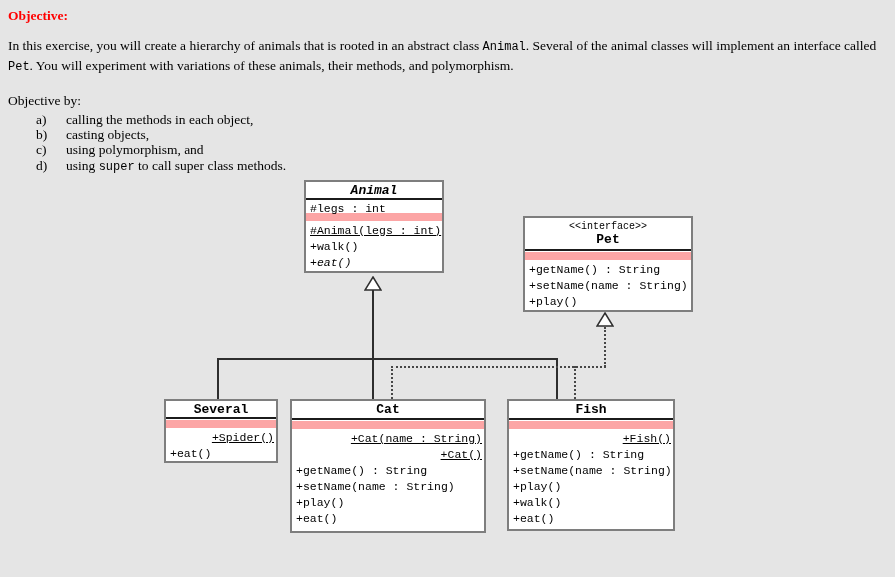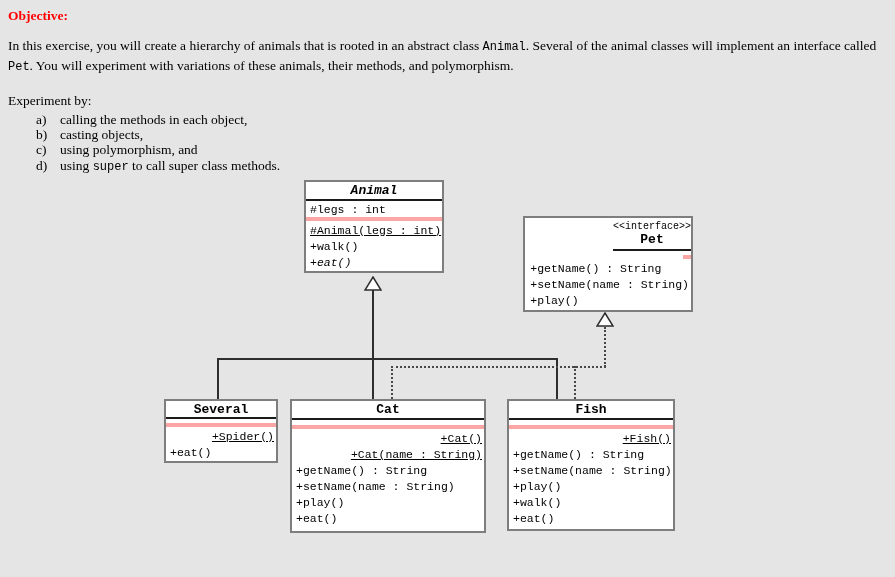--- a/index.html
+++ b/index.html
@@ -8,50 +8,50 @@
 
   
   .textblock{position:absolute;left:8px;top:8px;width:882px;}
   .objective{color:#ff0000;font-weight:bold;font-size:13.5px;}
   .intro{margin:13px 0 0 0;font-size:13.5px;line-height:17.5px;}
   .mono{font-family:"Liberation Mono",monospace;font-size:12px;}
   .experiment{margin-top:17px;font-size:13.5px;}
   .list{margin-top:3px;}
   .li{font-size:13.5px;line-height:15.2px;display:flex;}
   .li .letter{display:inline-block;margin-left:28px;width:19px;text-align:left;}
-  .li .litext{margin-left:5px;}
+  .li .litext{margin-left:11px;}
 
   
   .uml-box{position:absolute;background:#fff;border:2px solid #7e7e7e;box-sizing:border-box;
            font-family:"Liberation Mono",monospace;display:flex;flex-direction:column;z-index:2;}
   .uml-title{text-align:center;font-weight:bold;font-size:13px;line-height:15px;padding-top:1px;
              border-bottom:2px solid #1b1b1b;box-sizing:border-box;}
   .uml-title .stereotype{display:block;font-weight:normal;font-size:10px;line-height:11px;padding-top:2px;}
   .italic{font-style:italic;}
-  .uml-attrs{border-bottom:4px solid #fca5a5;font-size:11.5px;line-height:15px;
+  .uml-attrs{border-bottom:8px solid #fca5a5;font-size:11.5px;line-height:15px;
              padding:1px 4px 0 4px;box-sizing:border-box;}
   .uml-methods{flex:1;padding:2px 2px 0 4px;font-size:11.5px;line-height:16px;white-space:nowrap;}
   .u{text-decoration:underline;text-align:right;}
 
   
   .vline{position:absolute;width:0;border-left:2px solid #2e2e2e;z-index:1;}
   .hline{position:absolute;height:0;border-top:2px solid #2e2e2e;z-index:1;}
   .dotted-v{position:absolute;width:0;border-left:2px dotted #474747;z-index:1;}
   .dotted-h{position:absolute;height:0;border-top:2px dotted #474747;z-index:1;}
   .tri{position:absolute;z-index:3;}
 </style>
 </head>
 <body>
 
 <div class="page">
 
   <div class="textblock">
     <div class="objective">Objective:</div>
     <p class="intro"><span>In this exercise, you will create a hierarchy of animals that is rooted in an abstract class </span><span class="mono">Animal</span><span>. Several of the animal classes will implement an interface called </span><br><span class="mono">Pet</span><span>. You will experiment with variations of these animals, their methods, and polymorphism.</span></p>
-    <div class="experiment">Experiment by:</div>
+    <div class="experiment">Objective by:</div>
     <div class="list">
       <div class="li">
         <span class="letter">a)</span>
         <span class="litext">calling the methods in each object,</span>
       </div>
       <div class="li">
         <span class="letter">b)</span>
         <span class="litext">casting objects,</span>
       </div>
       <div class="li">
@@ -87,21 +87,21 @@
     <div class="uml-attrs" style="height:21px;">
       <div>#legs : int</div>
     </div>
     <div class="uml-methods">
       <div class="u">#Animal(legs : int)</div>
       <div>+walk()</div>
       <div class="italic">+eat()</div>
     </div>
   </div>
 
-  <div class="uml-box" style="left:523px;top:216px;width:170px;height:96px;align-items:flex-end;">
+  <div class="uml-box" style="left:523px;top:216px;width:170px;height:96px;">
     <div class="uml-title" style="height:33px;">
       <span class="stereotype">&lt;&lt;interface&gt;&gt;</span>
       <span>Pet</span>
     </div>
     <div class="uml-attrs" style="height:8px;"></div>
     <div class="uml-methods">
       <div>+getName() : String</div>
       <div>+setName(name : String)</div>
       <div>+play()</div>
     </div>
@@ -113,22 +113,22 @@
     <div class="uml-methods">
       <div class="u">+Spider()</div>
       <div>+eat()</div>
     </div>
   </div>
 
   <div class="uml-box" style="left:290px;top:399px;width:196px;height:134px;">
     <div class="uml-title" style="height:19px;">Cat</div>
     <div class="uml-attrs" style="height:9px;"></div>
     <div class="uml-methods">
+      <div class="u">+Cat(name : String)</div>
       <div class="u">+Cat()</div>
-      <div class="u">+Cat(name : String)</div>
       <div>+getName() : String</div>
       <div>+setName(name : String)</div>
       <div>+play()</div>
       <div>+eat()</div>
     </div>
   </div>
 
   <div class="uml-box" style="left:479px;top:399px;width:168px;height:132px;margin-left:28px;">
     <div class="uml-title" style="height:19px;">Fish</div>
     <div class="uml-attrs" style="height:9px;"></div>

